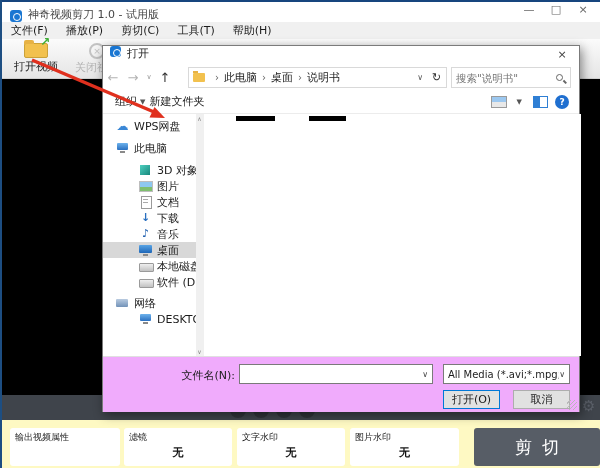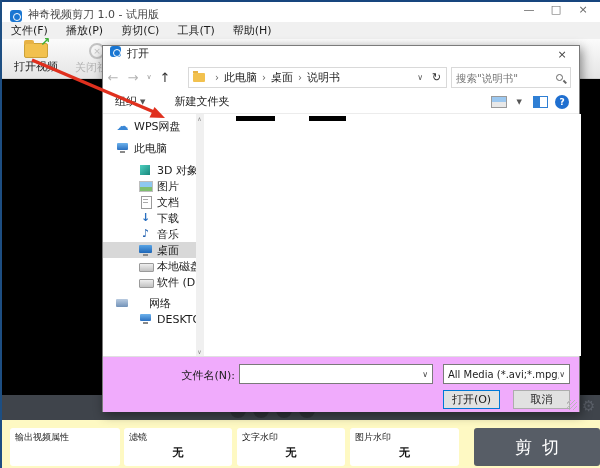--- a/index.html
+++ b/index.html
@@ -70,34 +70,34 @@
                 background:#fff; display:flex; align-items:center; padding:0 4px; }
   .search-box input { border:none; outline:none; width:92px; font-size:10.5px; color:#333;
                 font-family:"DejaVu Sans", sans-serif; }
   .mag { width:7px; height:7px; border:1.5px solid #666; border-radius:50%; position:relative;
          margin-left:auto; margin-right:3px; }
   .mag::after { content:""; position:absolute; left:6px; top:6px; width:4px; height:1.5px; background:#666;
          transform:rotate(45deg); }
   .dlg-cmd { position:absolute; left:0; top:44px; width:100%; height:24px; display:flex; align-items:center;
              font-size:11px; color:#1c1c1c; border-bottom:1px solid #ececec; }
   .cmd-organize { margin-left:12px; } .cmd-caret { font-size:7px; color:#555; margin:0 4px 0 3px; }
-  .cmd-newfolder { margin-left:25px; }
+  .cmd-newfolder { margin-left:0; }
   .cmd-right { margin-left:auto; display:flex; align-items:center; margin-right:10px; gap:7px; }
   .view-ico { width:16px; height:12px; background:linear-gradient(#9cc8f0 50%,#e8e8e8 50%);
               border:1px solid #9a9a9a; }
   .pane-ico { width:15px; height:12px; border:1px solid #2f7fd4; background:linear-gradient(90deg,#2f7fd4 45%,#fff 45%); }
   .help-ico { width:14px; height:14px; border-radius:50%; background:#1f6fd0; color:#fff; font-size:9px;
               text-align:center; line-height:14px; font-weight:bold; }
   .dlg-body { position:absolute; left:0; top:68px; width:100%; height:242px; background:#fff; }
   .sidebar { position:absolute; left:0; top:0; width:93px; height:242px; padding-top:4px; overflow:hidden; }
   .sb-item { display:flex; align-items:center; height:16px; font-size:11px; color:#1c1c1c; width:100%; }
   .sb-item.lv0 { padding-left:13px; } .sb-item.lv1 { padding-left:36px; }
   .sb-item.selected { background:#d8d8d8; }
   .sb-item .sp { white-space:nowrap; }
-  .gap-a { margin-bottom:6px; } .gap-b { margin-top:5px;gap:15px; }
+  .gap-a { margin-bottom:6px; } .gap-b { margin-top:5px; }
   .ic { width:13px; height:12px; flex:none; margin-right:5px; font-size:11px; line-height:12px;
         text-align:center; position:relative; }
   .ic-cloud { color:#3a87d6; font-size:12px; }
   .ic-pc { } .ic-pc::before { content:""; position:absolute; left:1px; top:1px; width:11px; height:7px;
         background:linear-gradient(#6db2ec,#2a70c0); border-radius:1px; }
   .ic-pc::after { content:""; position:absolute; left:4px; top:9px; width:5px; height:2px; background:#8a8a8a; }
   .ic-3d::before { content:""; position:absolute; left:1px; top:1px; width:10px; height:10px;
         background:linear-gradient(135deg,#4fd0c0,#17877c); }
   .ic-video::before { content:""; position:absolute; left:0; top:1px; width:12px; height:9px;
         background:#3b3f8f; border-radius:1px; }

